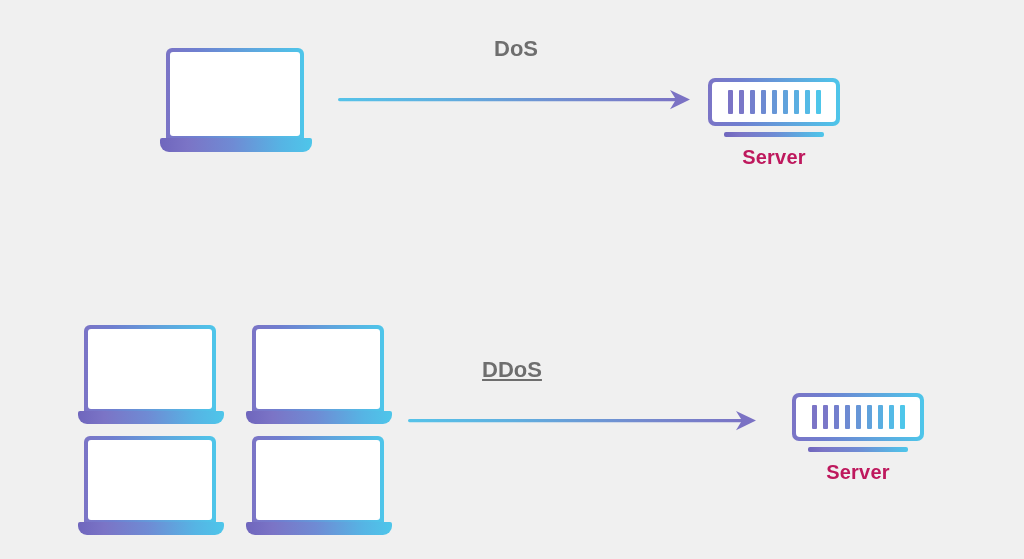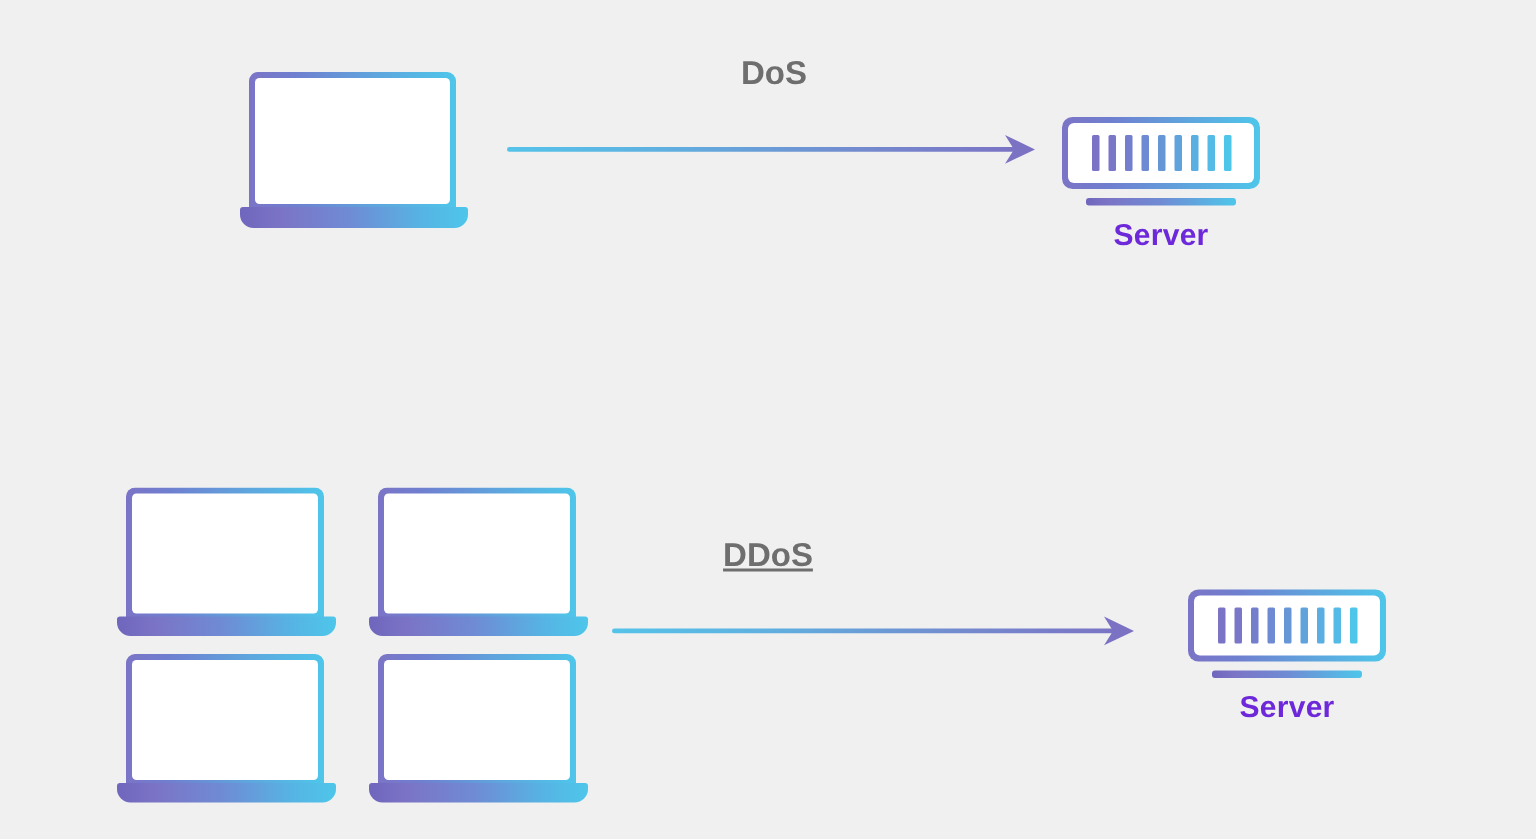--- a/index.html
+++ b/index.html
@@ -77,21 +77,21 @@
   }
   .server-underline {
     position: absolute;
     height: 5px;
     border-radius: 2px;
     background-image: linear-gradient(90deg, #6f66bd 0%, #7b74c6 15%, #6f8bd4 50%, #4ec6ea 100%);
   }
   .server-label {
     position: absolute;
     text-align: center;
-    color: #6d28d9;
+    color: #be185d;
     font-weight: bold;
     font-size: 20px;
     letter-spacing: 0.2px;
     white-space: nowrap;
   }
 
   
   .arrow { position: absolute; }
   .arrow svg { display: block; }
 

